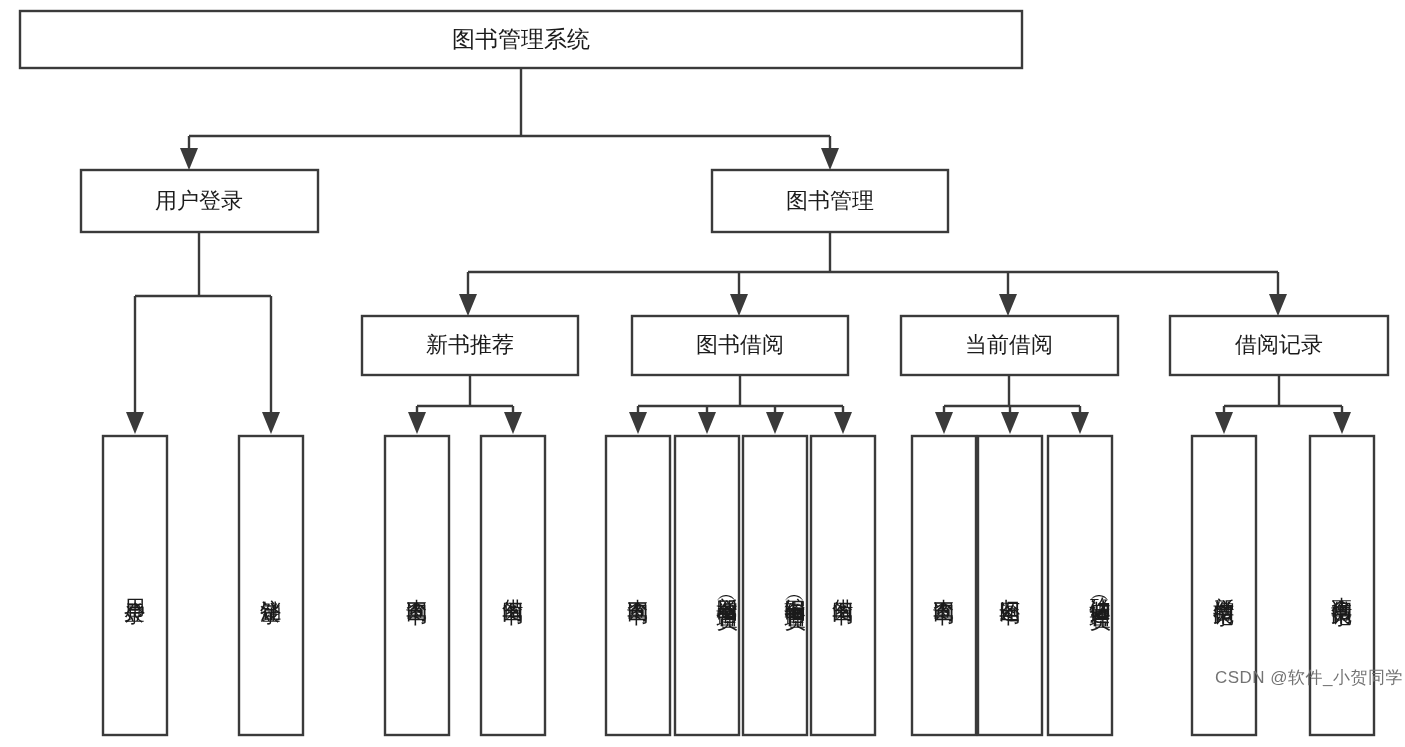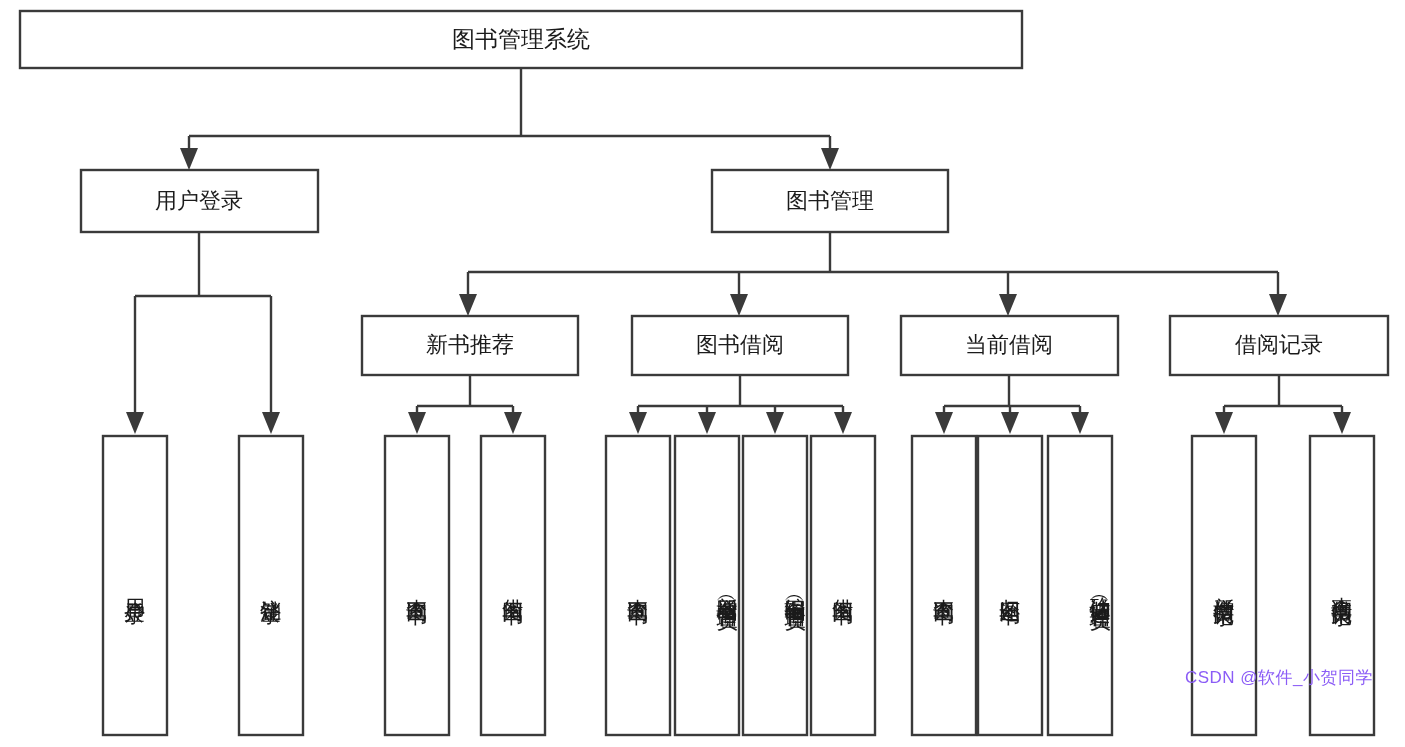--- a/index.html
+++ b/index.html
@@ -60,25 +60,25 @@
     font-family: "Liberation Sans", "DejaVu Sans", sans-serif;
     font-size: 21px;
     line-height: 1.12;
     letter-spacing: 2px;
     color: #1b1b1b;
     white-space: nowrap;
     pointer-events: none;
   }
   .watermark {
     position: absolute;
-    right: 32px;
+    right: 2px;
     bottom: 6px;
     font-family: "Liberation Sans", "DejaVu Sans", sans-serif;
     font-size: 17px;
-    color: #8b5cf6;
+    color: #737373;
     letter-spacing: 0.5px;
     white-space: nowrap;
     margin-top: 8px;
   }
 </style>
 </head>
 <body>
 
 <div id="diagram-root">
 

